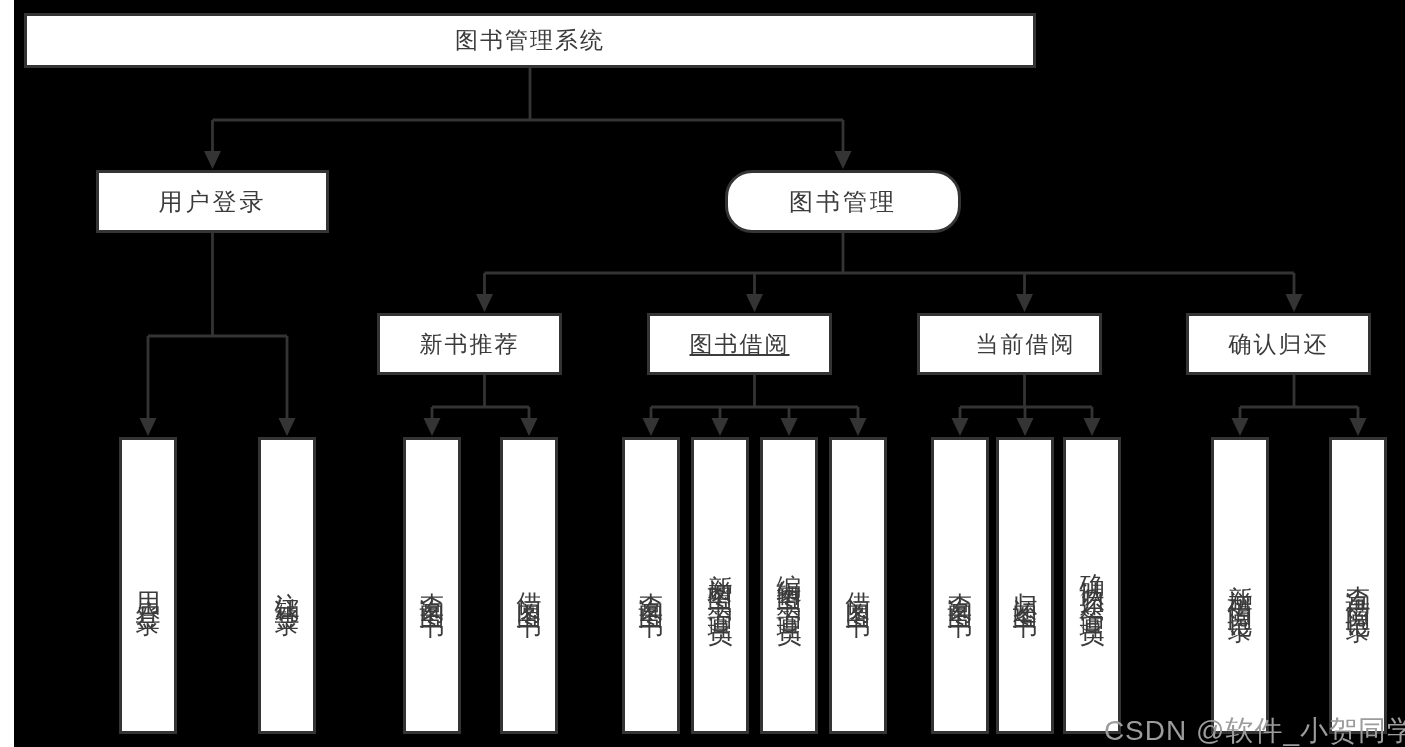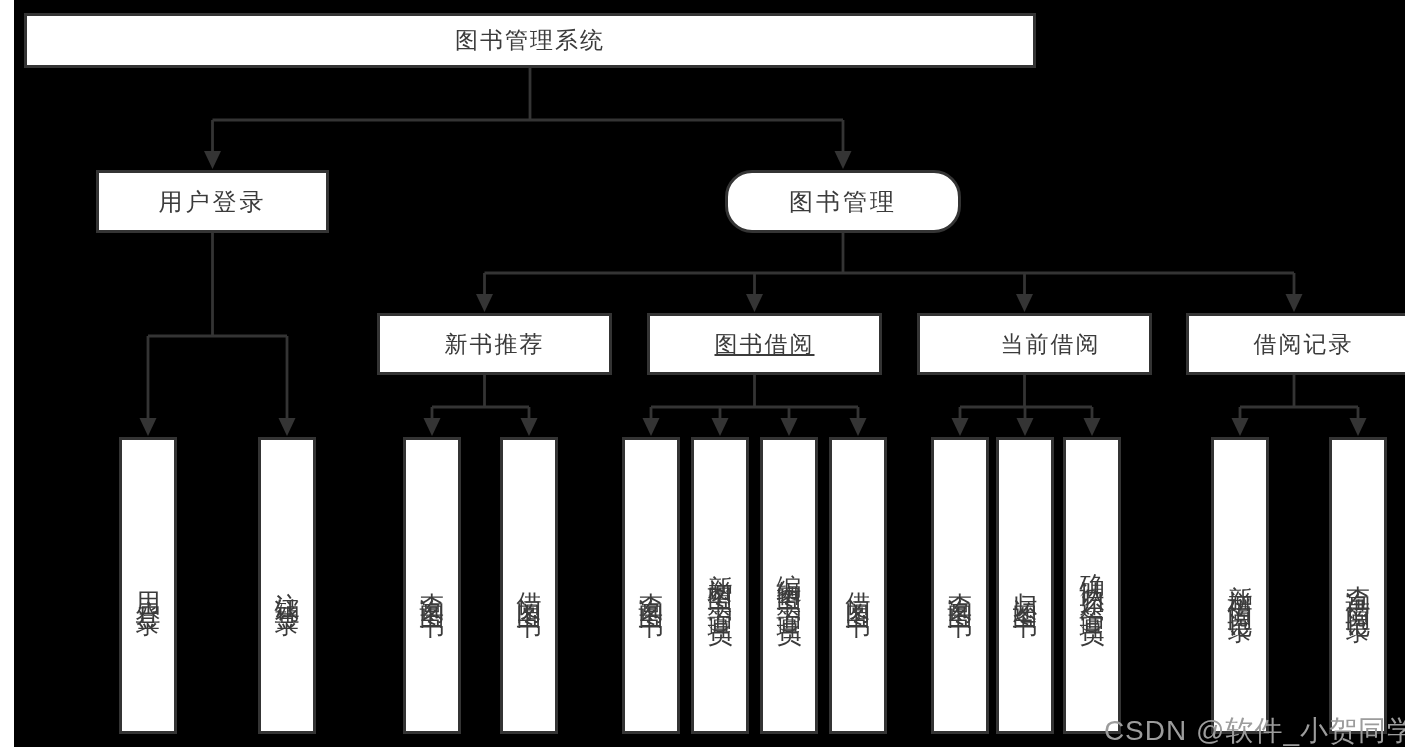--- a/index.html
+++ b/index.html
@@ -33,21 +33,21 @@
     background: #ffffff;
     display: flex;
     align-items: center;
     justify-content: center;
     color: #3b3b3b;
   }
   .root-node  { left: 10px;  top: 13px;  width: 1012px; height: 55px; font-size: 23px; letter-spacing: 2px; }
   .l2-node    { top: 170px; height: 63px; font-size: 24px; letter-spacing: 3px; }
   .l2-a { left: 82px;  width: 233px; }
   .l2-b { left: 711px; width: 236px; border-radius: 27px; }
-  .l3-node    { top: 313px; width: 235px; height: 62px; font-size: 23px; letter-spacing: 2px; }
+  .l3-node    { top: 313px; width: 185px; height: 62px; font-size: 23px; letter-spacing: 2px; }
   .l3-a { left: 363px; }
   .l3-b { left: 633px; text-decoration: underline; }
   .l3-c { left: 903px; padding-left: 32px; }
   .l3-d { left: 1172px; }
   .leaf-node  { top: 437px; width: 58px; height: 297px; }
   .vtext {
     writing-mode: vertical-rl;
     text-orientation: mixed;
     font-size: 25px;
     line-height: 1;
@@ -165,21 +165,21 @@
   <div class="node l3-node l3-a">
     <span>新书推荐</span>
   </div>
   <div class="node l3-node l3-b">
     <span>图书借阅</span>
   </div>
   <div class="node l3-node l3-c">
     <span>当前借阅</span>
   </div>
   <div class="node l3-node l3-d">
-    <span>借阅记录</span>
+    <span>确认归还</span>
   </div>
 
   <div class="node leaf-node lf-1">
     <span class="vtext">用户登录</span>
   </div>
   <div class="node leaf-node lf-2">
     <span class="vtext">注销登录</span>
   </div>
   <div class="node leaf-node lf-3">
     <span class="vtext">查询图书</span>

